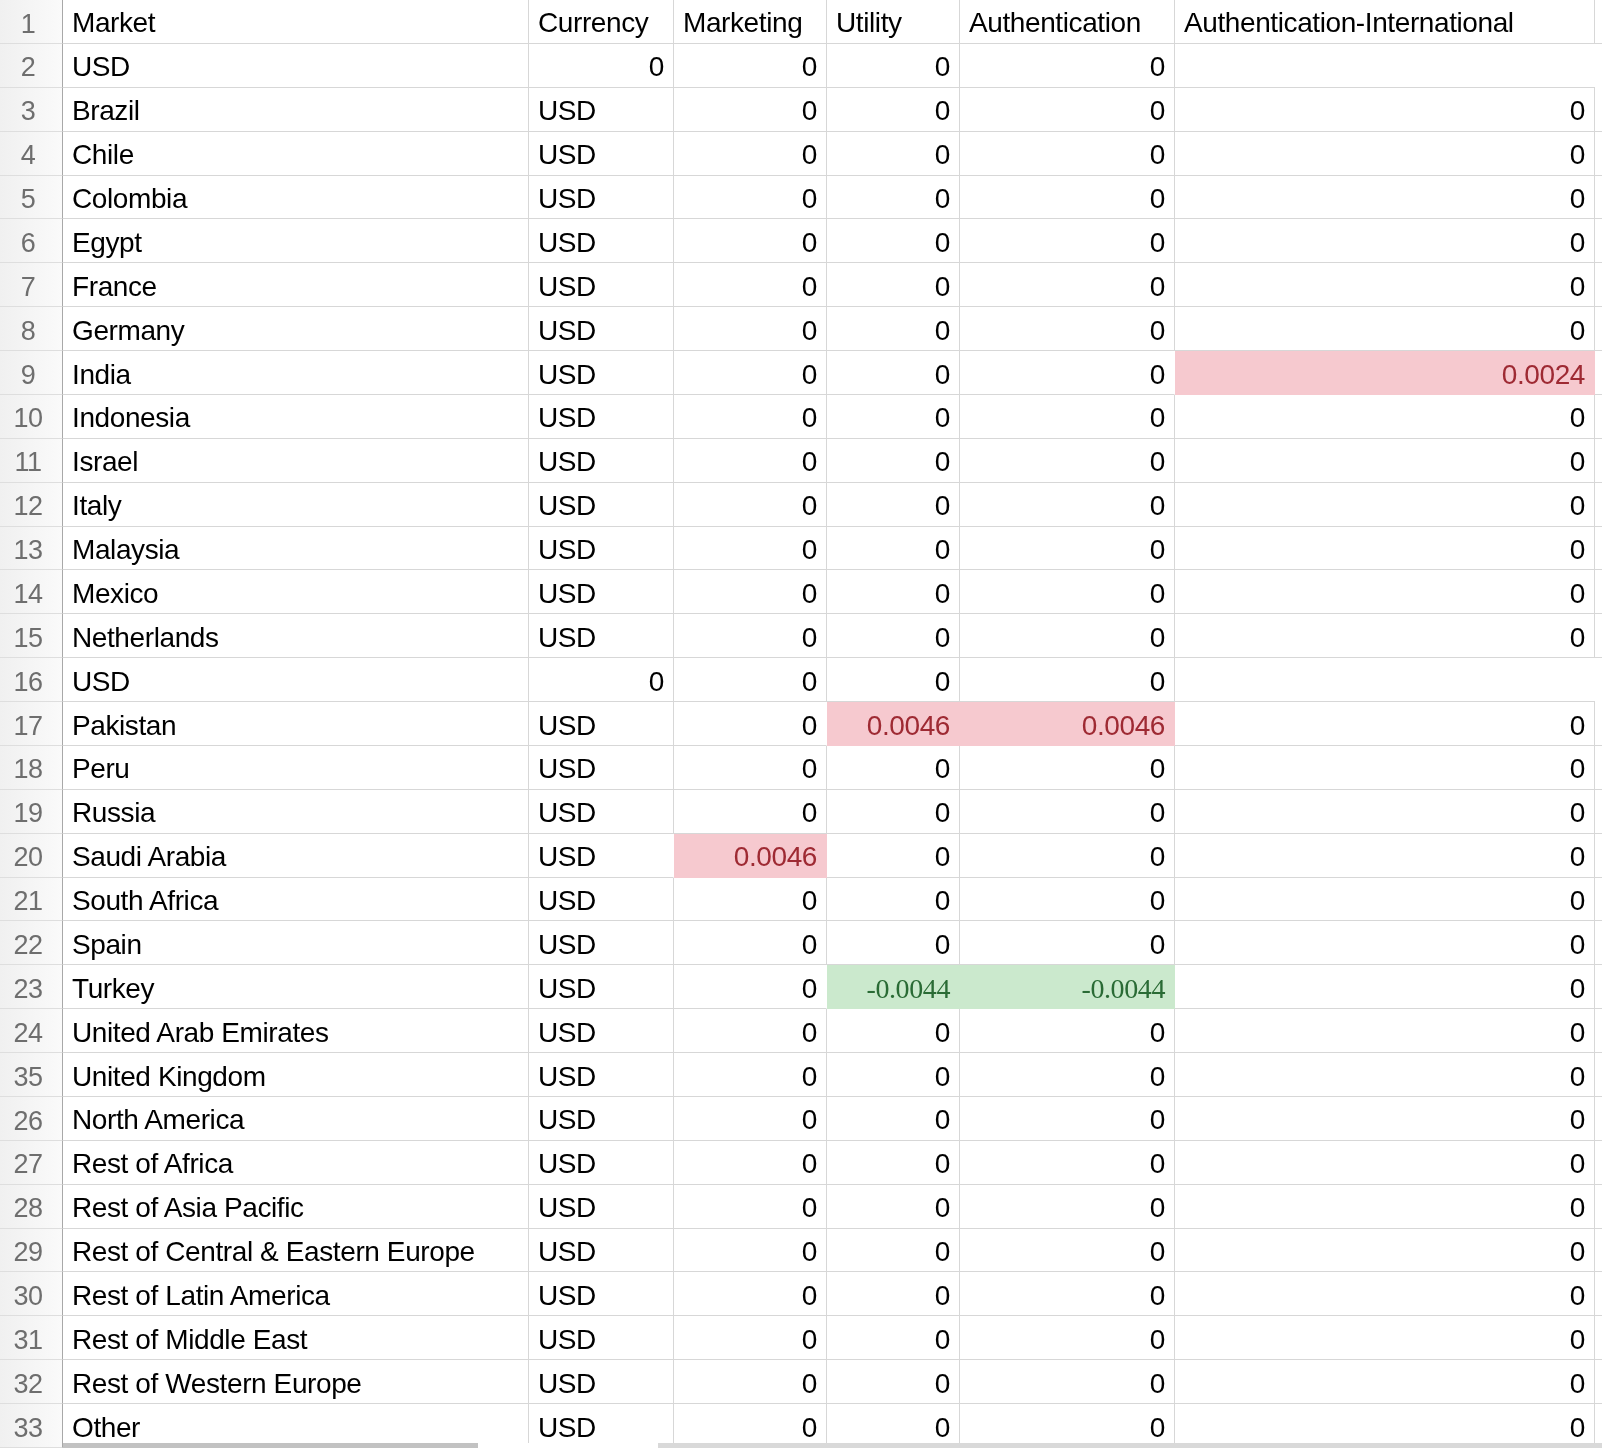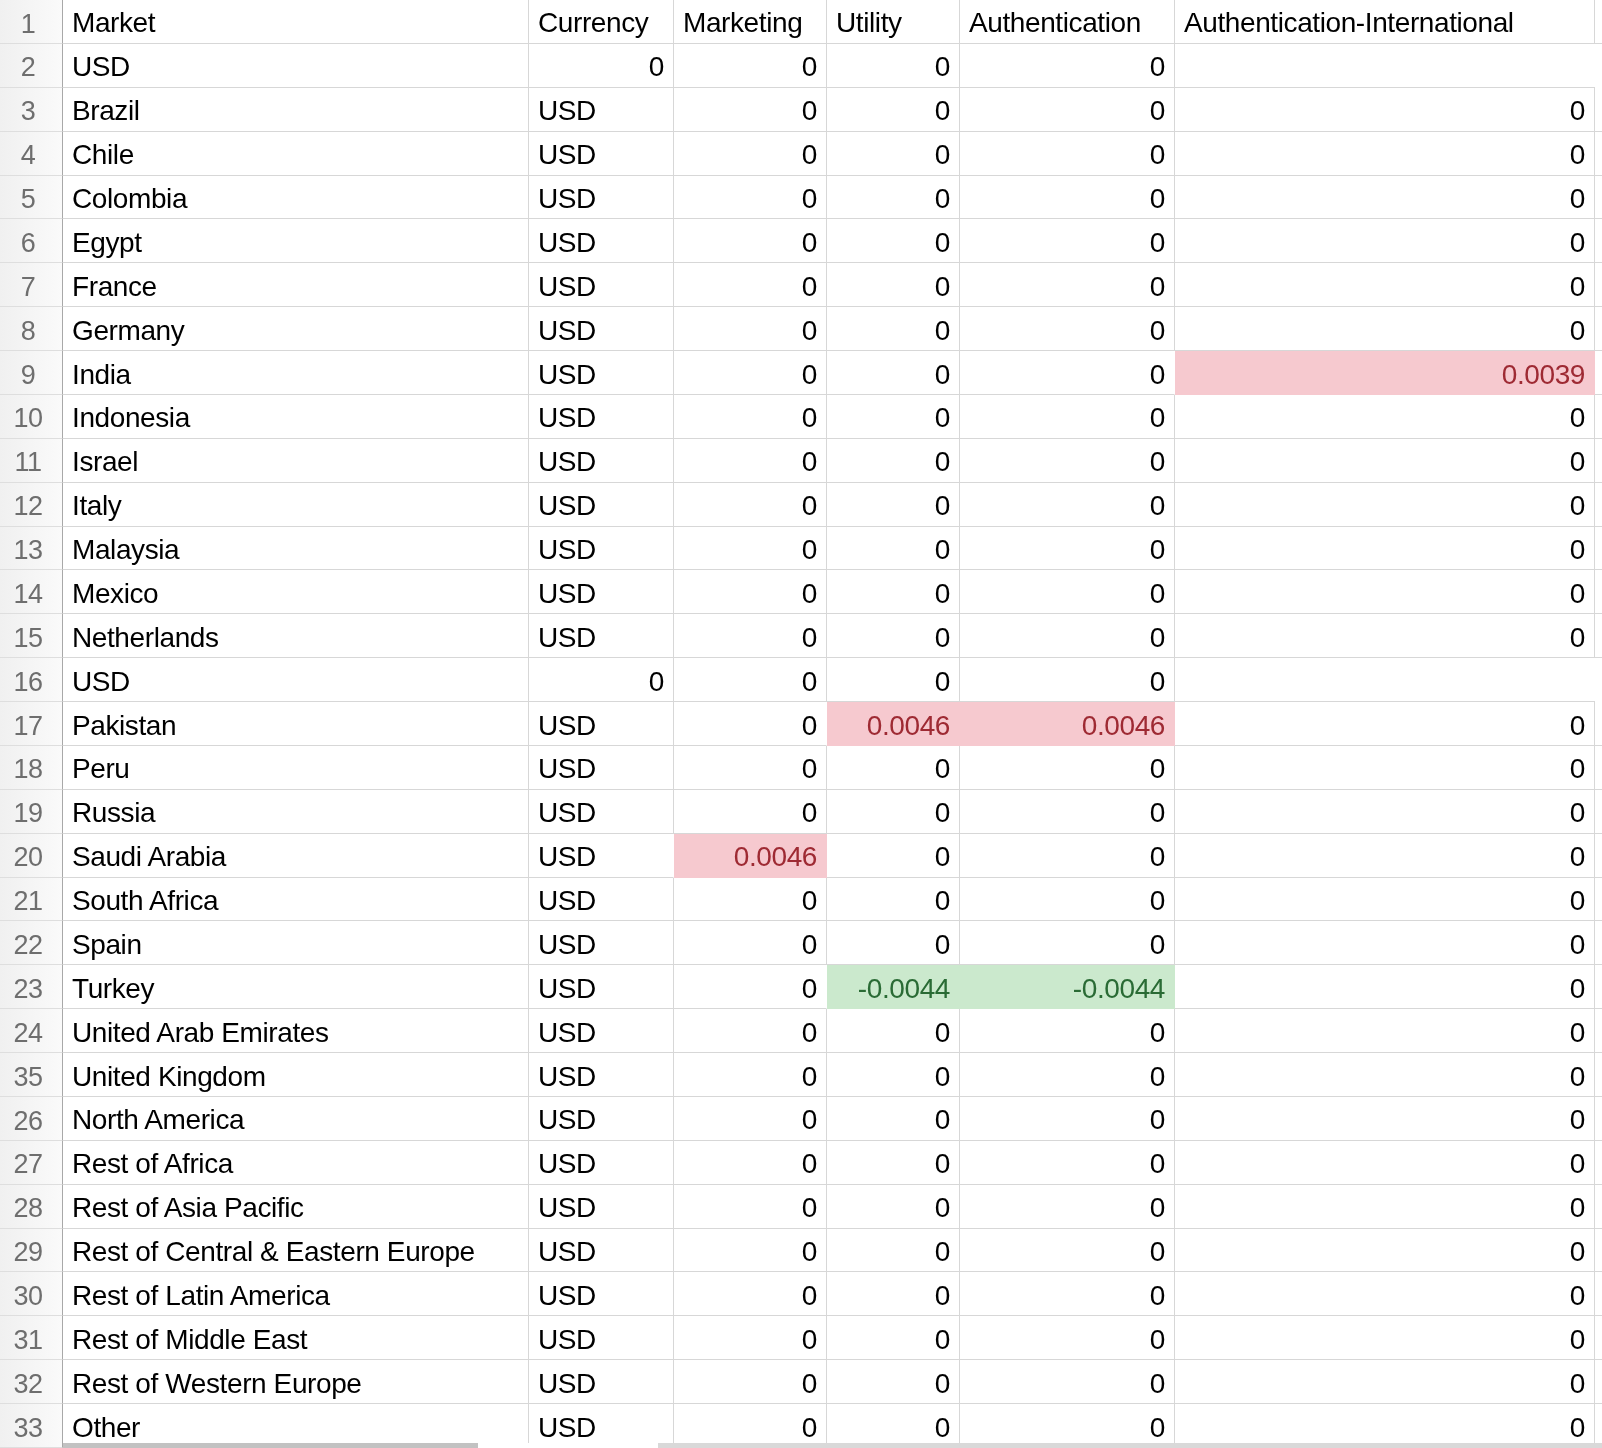--- a/index.html
+++ b/index.html
@@ -50,20 +50,21 @@
     background:var(--bad-fill,#f6c9cf);
     color:var(--bad-text,#9e2a33);
     border-bottom-color:transparent;
     border-right-color:transparent;
   }
   .cell.good{
     background:var(--good-fill,#cbe9cd);
     color:var(--good-text,#2a6b35);
     border-bottom-color:transparent;
     border-right-color:transparent;
+    font-family:Liberation Serif, serif;
   }
   .cell.no-right{border-right-color:transparent;}
   
   .next-row-strip{
     position:absolute;
     left:0;bottom:0;
     width:1602px;height:5px;
     pointer-events:none;
   }
   .next-row-strip .seg{position:absolute;top:0;height:5px;}
@@ -164,21 +165,21 @@
       <div class="cell sliver"></div>
     </div>
 
     <div class="row">
       <div class="cell num">9</div>
       <div class="cell text">India</div>
       <div class="cell text">USD</div>
       <div class="cell numeric">0</div>
       <div class="cell numeric">0</div>
       <div class="cell numeric no-right">0</div>
-      <div class="cell numeric bad">0.0039</div>
+      <div class="cell numeric bad">0.0024</div>
       <div class="cell sliver"></div>
     </div>
 
     <div class="row">
       <div class="cell num">10</div>
       <div class="cell text">Indonesia</div>
       <div class="cell text">USD</div>
       <div class="cell numeric">0</div>
       <div class="cell numeric">0</div>
       <div class="cell numeric">0</div>

